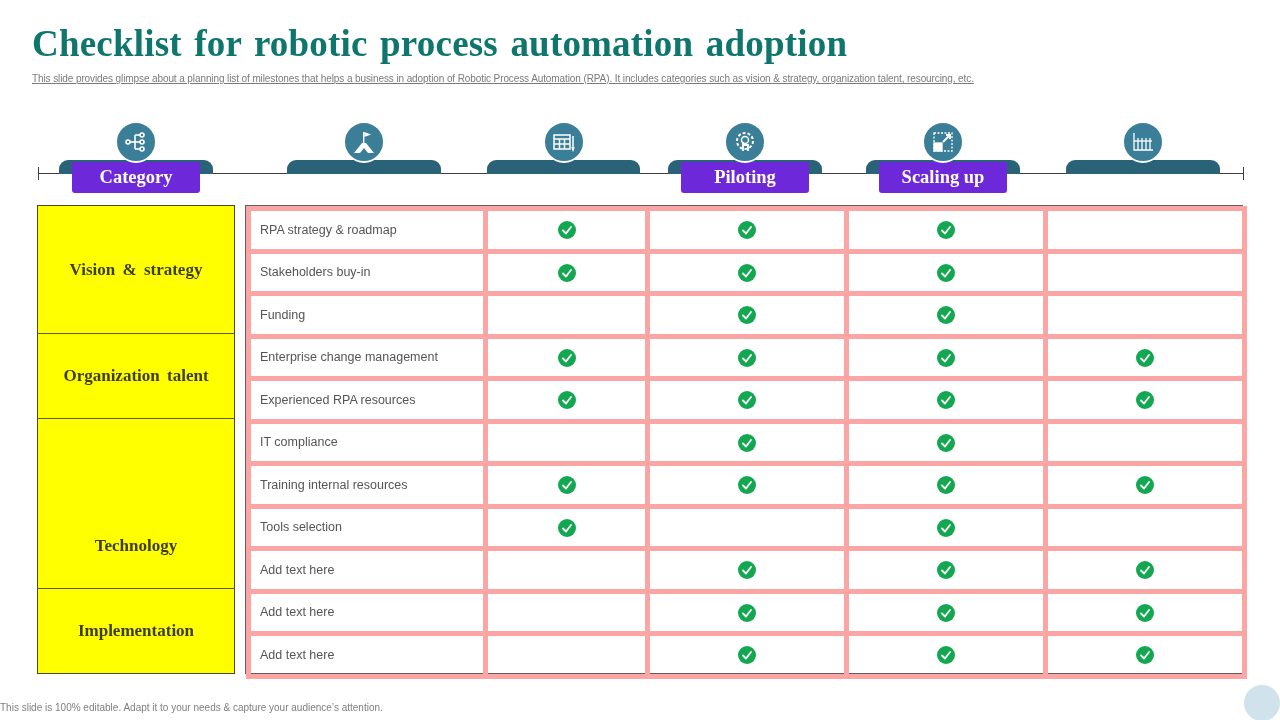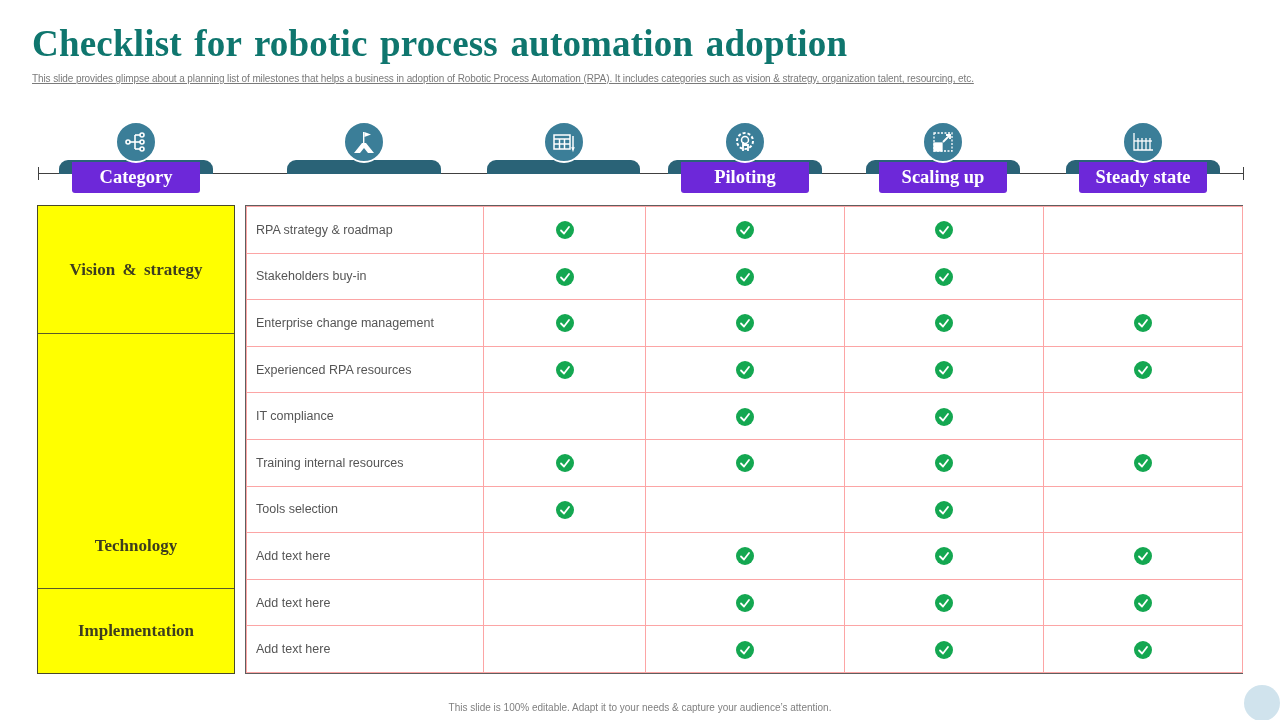--- a/index.html
+++ b/index.html
@@ -53,31 +53,31 @@
     border-bottom: 1.5px solid #5a5a2a; word-spacing: 3px;
   }
   .cat-cell:last-child { border-bottom: none; }
 
   
   .grid {
     position: absolute; left: 245px; top: 205px; width: 998px; height: 469px;
     border: 1.5px solid #5f5f5f; border-collapse: collapse;
   }
   .grid table { width: 100%; height: 100%; border-collapse: collapse; table-layout: fixed; }
-  .grid td { border: 1px solid #fca5a5; height: 42.5px; vertical-align: middle; }
+  .grid td { border: 5px solid #fca5a5; height: 42.5px; vertical-align: middle; }
   .grid td.m-label { padding-left: 9px; font-size: 12.5px; color: #555555; white-space: nowrap; }
   .grid td.chk { text-align: center; }
   .check {
     display: inline-block; width: 18px; height: 18px; border-radius: 50%; background: #14a751;
     position: relative; vertical-align: middle;
   }
   .check svg { position: absolute; left: 3px; top: 3px; }
 
   .footer {
-    position: absolute; left: 0; width: 1280px; top: 702px; text-align: center;
+    position: absolute; left: 0; width: 1280px; top: 702px; text-align: left;
     font-size: 10px; color: #7f7f7f;
   }
   .corner-dot {
     position: absolute; left: 1244px; top: 685px; width: 36px; height: 36px; border-radius: 50%;
     background: #d0e3ed;
   }
 </style>
 </head>
 <body>
 
@@ -163,25 +163,25 @@
     <div class="circle">
       <svg width="24" height="24" viewBox="0 0 24 24" fill="none" stroke="#fff" stroke-width="1.3">
         <polyline points="3,3 3,20 22,20"></polyline>
         <line x1="3" y1="11" x2="21" y2="11"></line>
         <line x1="7" y1="8" x2="7" y2="20"></line>
           <line x1="11" y1="8" x2="11" y2="20"></line>
         <line x1="15" y1="8" x2="15" y2="20"></line>
           <line x1="19" y1="8" x2="19" y2="20"></line>
       </svg>
     </div>
-    <div class="front">Steady state</div>
   </div>
 
   <div class="cat-col">
     <div class="cat-cell" style="top:0;height:128px">Vision &amp; strategy</div>
+    <div class="cat-cell" style="top:128px;height:85px">Organization  talent</div>
     <div class="cat-cell" style="top:298px;height:85px">Technology</div>
     <div class="cat-cell" style="top:383px;height:83px;border-bottom:none">Implementation</div>
   </div>
 
   <div class="grid">
     <table>
       <colgroup>
         <col style="width:237px">
           <col style="width:162px">
           <col style="width:199px">
@@ -209,20 +209,31 @@
                 </svg></span></td>
             <td class="chk"><span class="check" style="background: rgb(20, 167, 81);"><svg width="12" height="12" viewBox="0 0 12 12">
                   <polyline points="2,6.5 5,9.5 10,3" fill="none" stroke="#fff" stroke-width="1.8" stroke-linecap="round" stroke-linejoin="round"></polyline>
                 </svg></span></td>
             <td class="chk"><span class="check" style="background: rgb(20, 167, 81);"><svg width="12" height="12" viewBox="0 0 12 12">
                   <polyline points="2,6.5 5,9.5 10,3" fill="none" stroke="#fff" stroke-width="1.8" stroke-linecap="round" stroke-linejoin="round"></polyline>
                 </svg></span></td>
             <td class="chk"></td>
           </tr>
           <tr>
+            <td class="m-label">Funding</td>
+            <td class="chk"></td>
+            <td class="chk"><span class="check" style="background: rgb(20, 167, 81);"><svg width="12" height="12" viewBox="0 0 12 12">
+                  <polyline points="2,6.5 5,9.5 10,3" fill="none" stroke="#fff" stroke-width="1.8" stroke-linecap="round" stroke-linejoin="round"></polyline>
+                </svg></span></td>
+            <td class="chk"><span class="check" style="background: rgb(20, 167, 81);"><svg width="12" height="12" viewBox="0 0 12 12">
+                  <polyline points="2,6.5 5,9.5 10,3" fill="none" stroke="#fff" stroke-width="1.8" stroke-linecap="round" stroke-linejoin="round"></polyline>
+                </svg></span></td>
+            <td class="chk"></td>
+          </tr>
+          <tr>
             <td class="m-label">Enterprise change management</td>
             <td class="chk"><span class="check" style="background: rgb(20, 167, 81);"><svg width="12" height="12" viewBox="0 0 12 12">
                   <polyline points="2,6.5 5,9.5 10,3" fill="none" stroke="#fff" stroke-width="1.8" stroke-linecap="round" stroke-linejoin="round"></polyline>
                 </svg></span></td>
             <td class="chk"><span class="check" style="background: rgb(20, 167, 81);"><svg width="12" height="12" viewBox="0 0 12 12">
                   <polyline points="2,6.5 5,9.5 10,3" fill="none" stroke="#fff" stroke-width="1.8" stroke-linecap="round" stroke-linejoin="round"></polyline>
                 </svg></span></td>
             <td class="chk"><span class="check" style="background: rgb(20, 167, 81);"><svg width="12" height="12" viewBox="0 0 12 12">
                   <polyline points="2,6.5 5,9.5 10,3" fill="none" stroke="#fff" stroke-width="1.8" stroke-linecap="round" stroke-linejoin="round"></polyline>
                 </svg></span></td>

